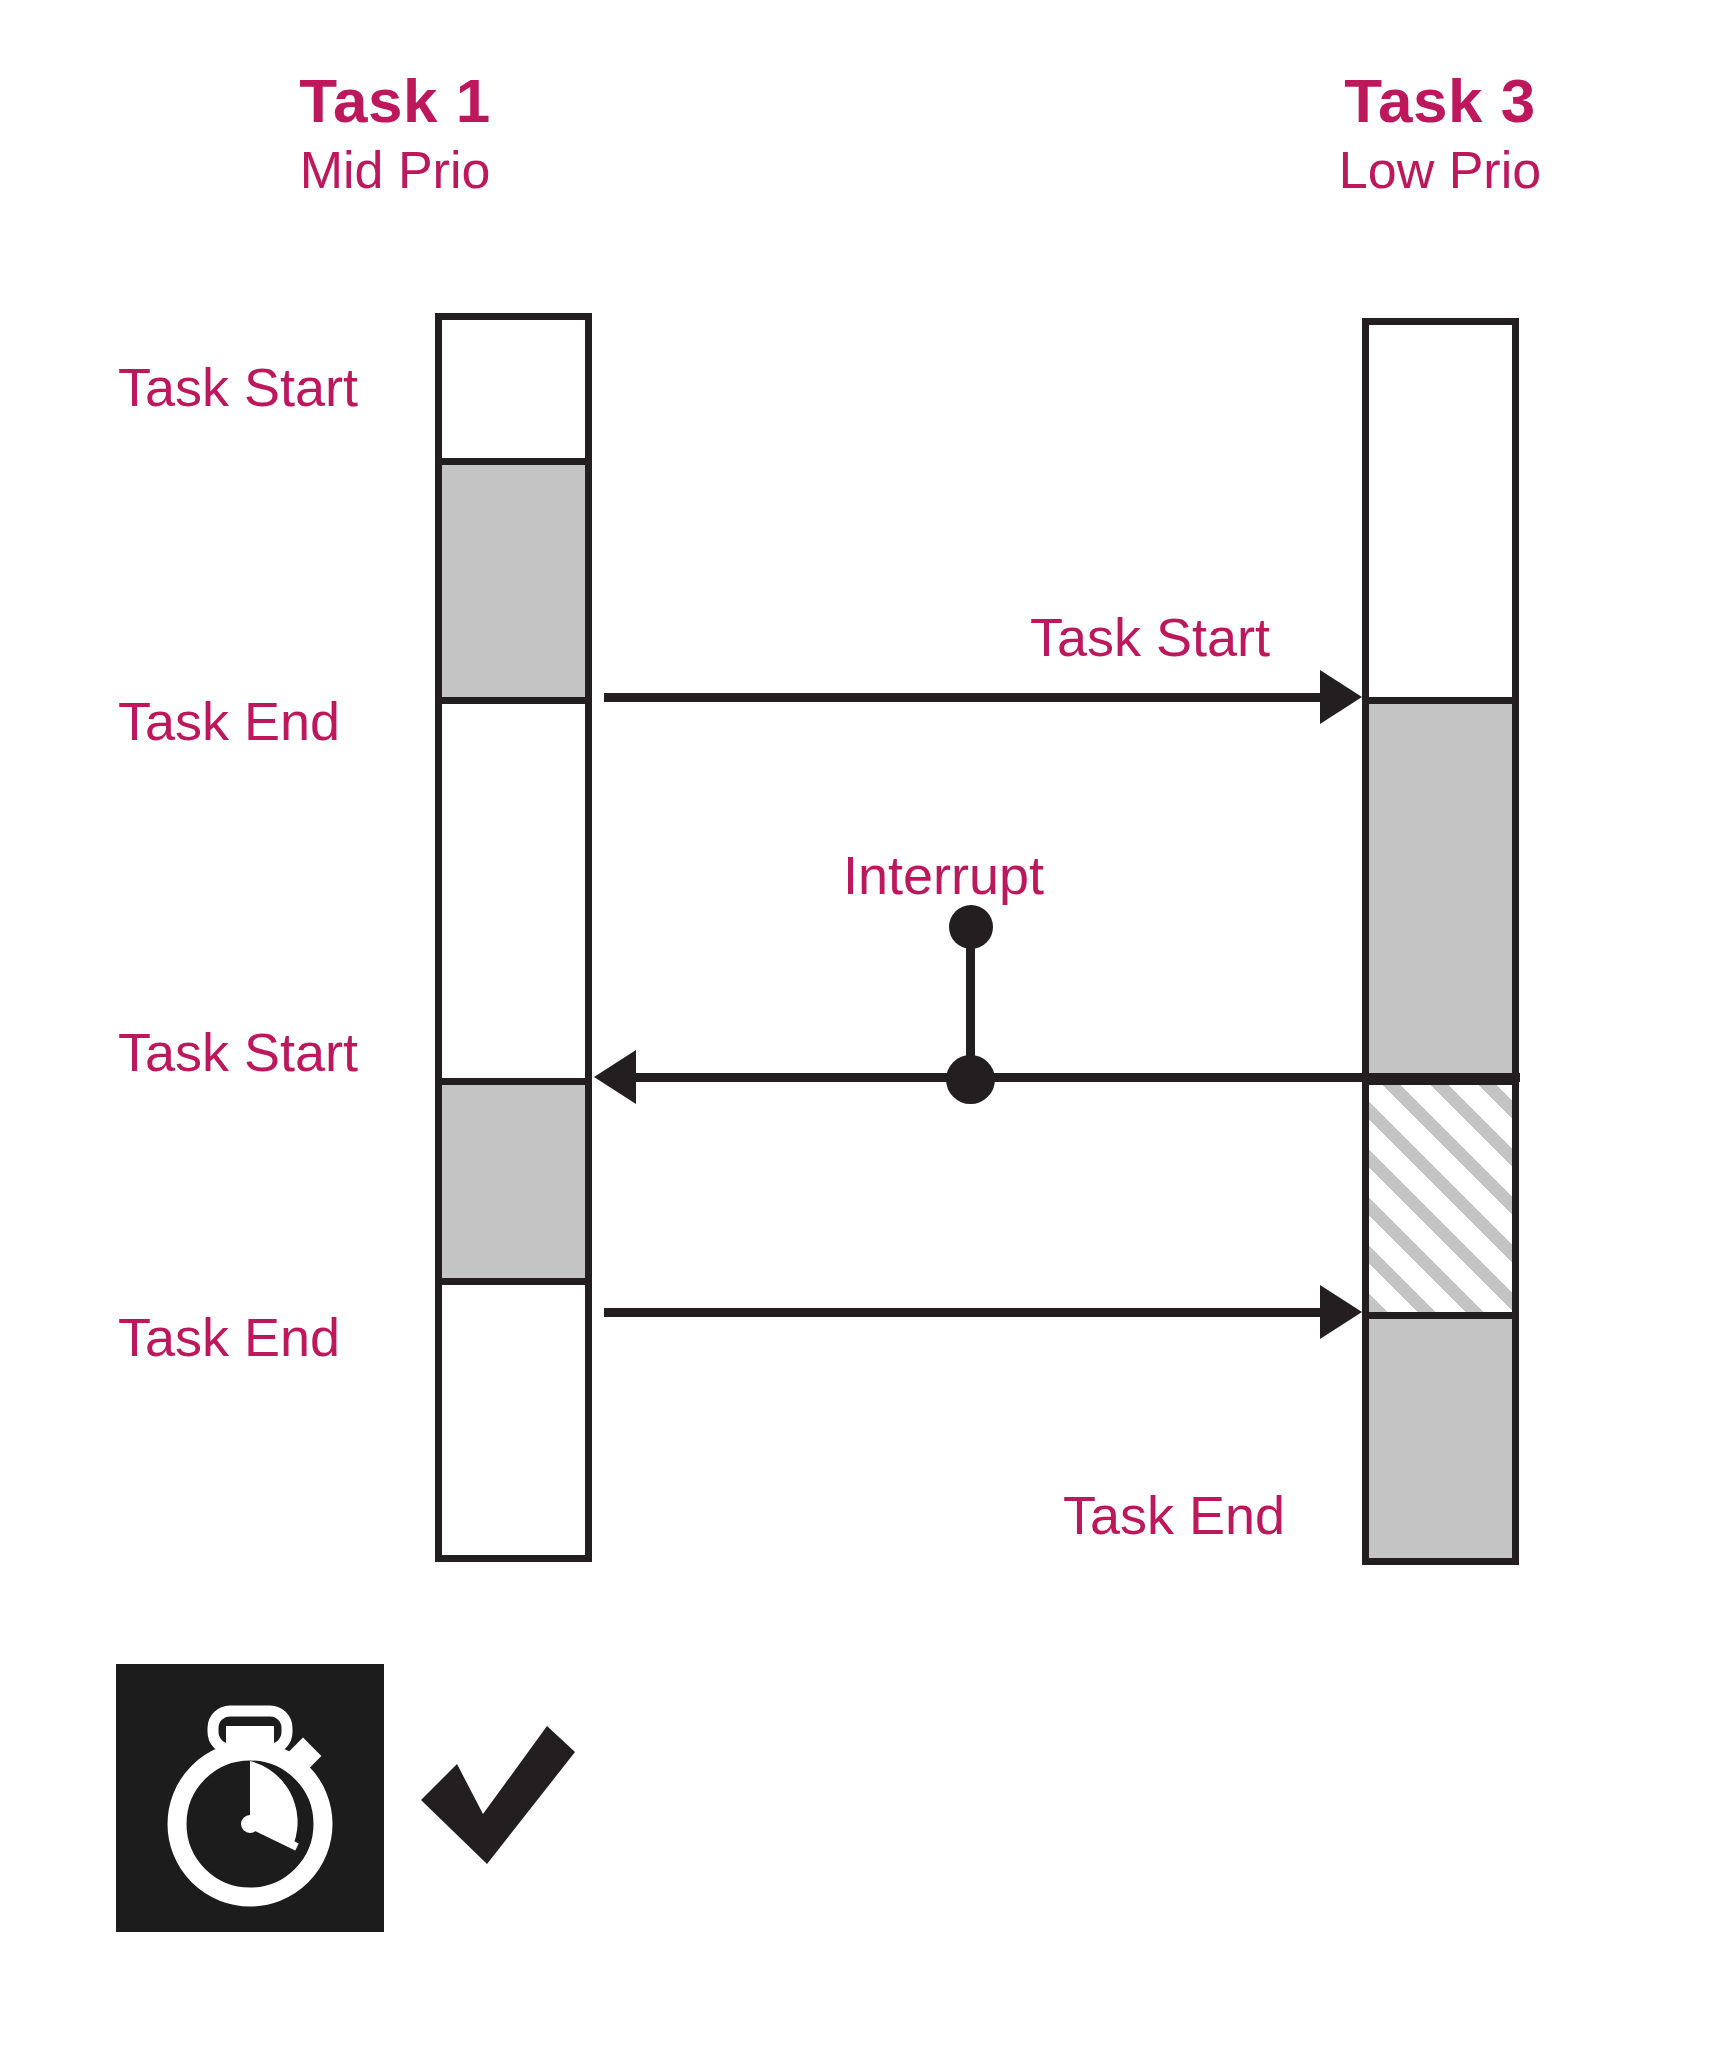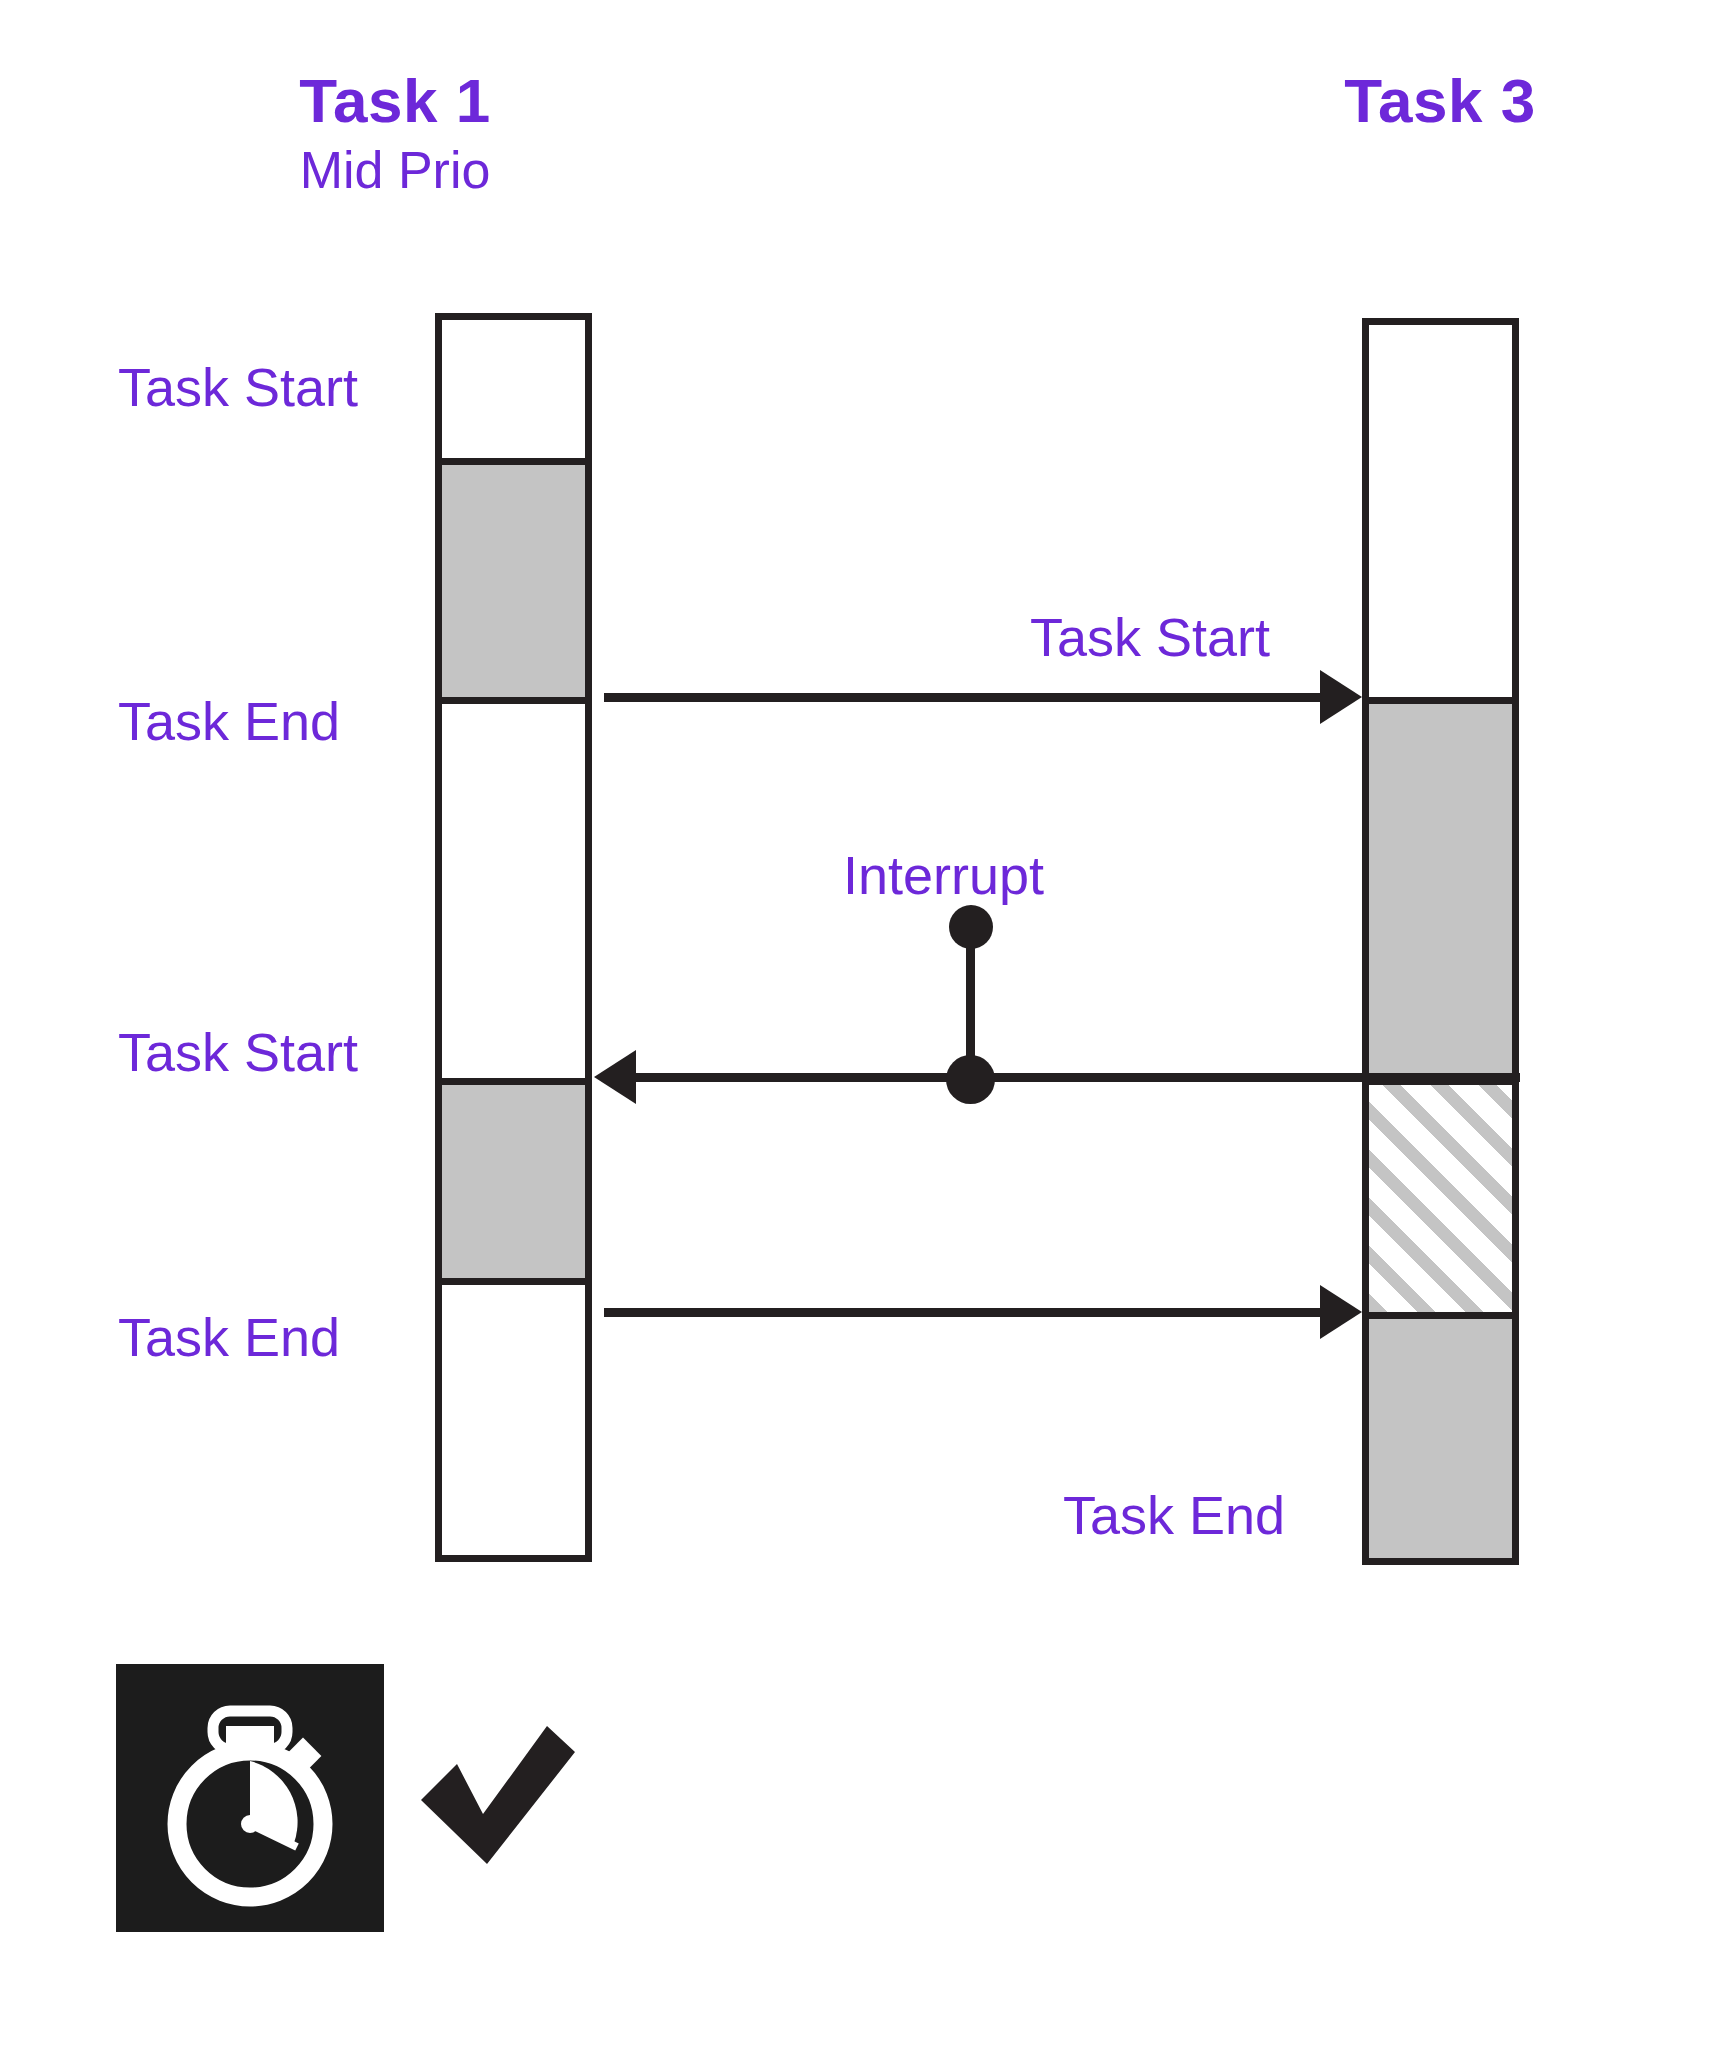--- a/index.html
+++ b/index.html
@@ -6,21 +6,21 @@
     margin: 0;
     padding: 0;
     background: #ffffff;
   }
   #page {
     position: relative;
     width: 1581px;
     height: 2048px;
     background: #ffffff;
     font-family: "Liberation Sans", sans-serif;
-    color: #6d28d9;
+    color: #be185d;
     overflow: hidden;
   }
 
   
   .col-header {
     position: absolute;
     text-align: center;
     line-height: 1.05;
   }
   .col-header .title {
@@ -120,20 +120,21 @@
 
 <div id="page">
 
   <div class="col-header" style="left:195px; top:68px; width:400px;">
     <span class="title">Task 1</span>
     <span class="subtitle">Mid Prio</span>
   </div>
 
   <div class="col-header" style="left:1240px; top:68px; width:400px;">
     <span class="title">Task 3</span>
+    <span class="subtitle">Low Prio</span>
   </div>
 
   <div class="task-bar" style="left:435px; top:313px; width:157px; height:1249px;">
 
     <div class="seg gray" style="top:138px; height:246px;"></div>
 
     <div class="seg gray" style="top:758px; height:207px;"></div>
   </div>
 
   <div class="task-bar" style="left:1362px; top:318px; width:157px; height:1247px;">

